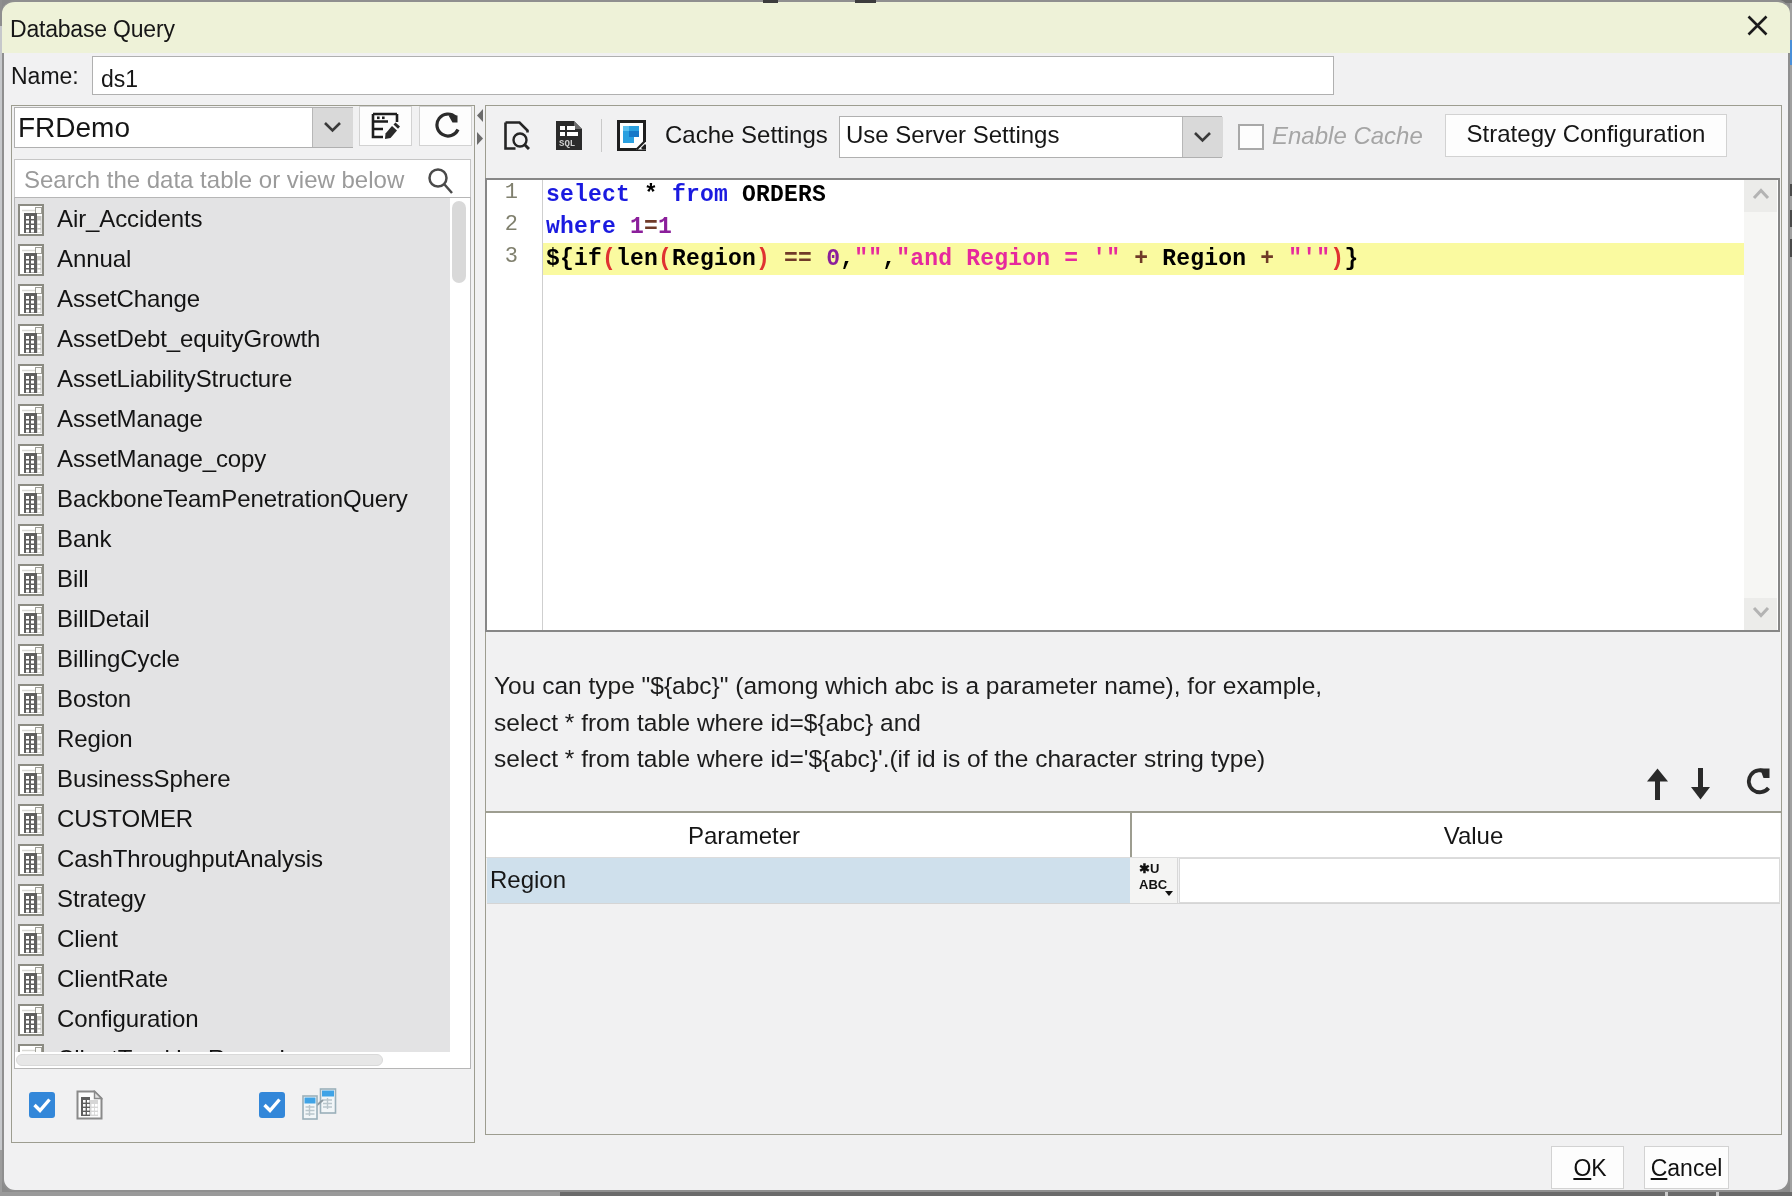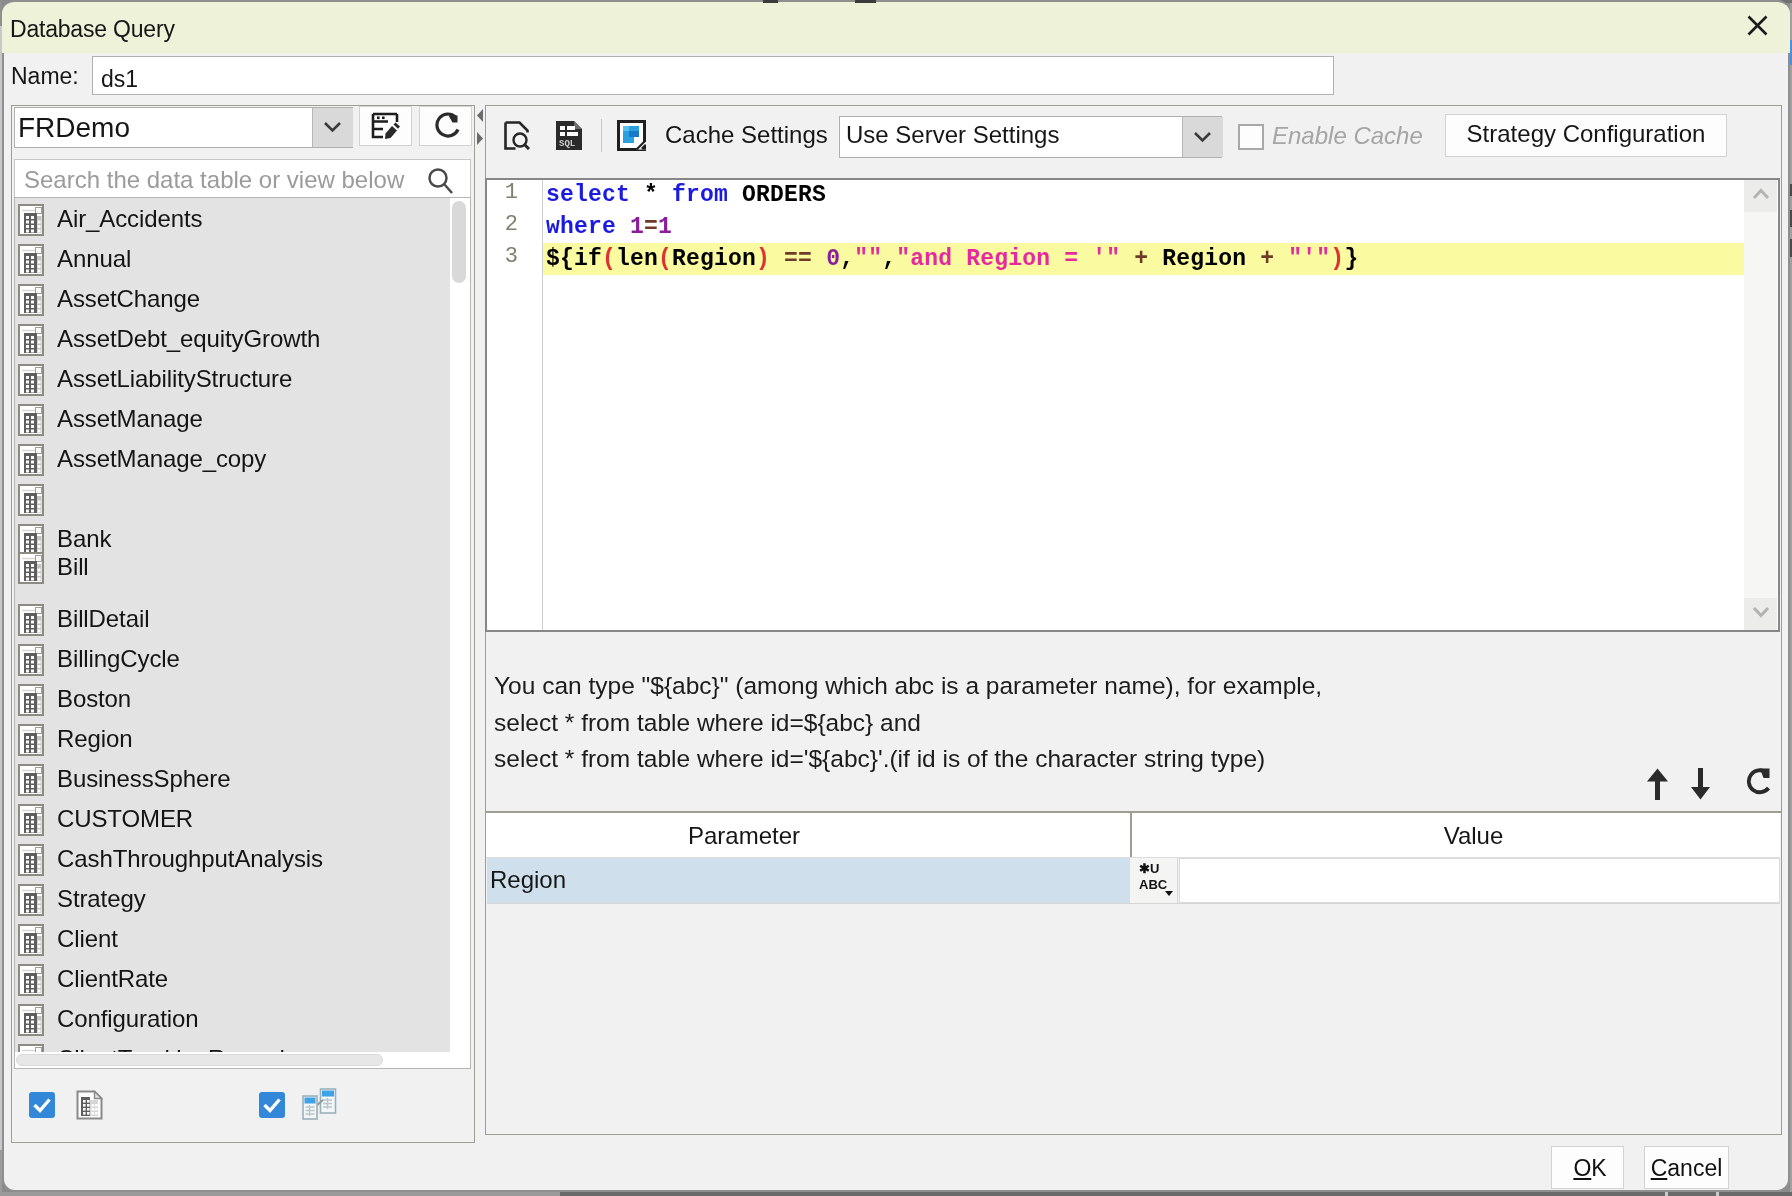--- a/index.html
+++ b/index.html
@@ -277,20 +277,21 @@
           <rect x="13" y="16.5" width="3" height="3"></rect>
           <rect x="19.5" y="16.5" width="3" height="3"></rect>
           <rect x="8" y="21" width="3" height="3"></rect>
           <rect x="13" y="21" width="3" height="3"></rect>
           <rect x="19.5" y="21" width="3" height="3"></rect>
           <rect x="8" y="25.5" width="3" height="3"></rect>
           <rect x="13" y="25.5" width="3" height="3"></rect>
           <rect x="19.5" y="25.5" width="3" height="3"></rect>
         </g>
       </svg>
+      <span>BackboneTeamPenetrationQuery</span>
     </div>
 <div class="row" style="top:320px">
       <svg width="26" height="32">
         <rect x="1" y="1" width="24" height="30" fill="#ffffff" stroke="#8b8b82" stroke-width="2"></rect>
         <path d="M4,6.5 h14" stroke="#d8d8d4" stroke-width="1.5"></path>
         <rect x="17.5" y="3.5" width="6" height="6" fill="#fafaf8" stroke="#a0a098" stroke-width="1"></rect>
         <rect x="6" y="9" width="13" height="20" fill="#5e5e5e"></rect>
         <rect x="19" y="12" width="4.5" height="17" fill="#c4c4c0"></rect>
         <g fill="#ffffff">
           <rect x="8" y="12" width="3" height="3"></rect>
@@ -301,21 +302,21 @@
           <rect x="8" y="21" width="3" height="3"></rect>
           <rect x="13" y="21" width="3" height="3"></rect>
           <rect x="19.5" y="21" width="3" height="3"></rect>
           <rect x="8" y="25.5" width="3" height="3"></rect>
           <rect x="13" y="25.5" width="3" height="3"></rect>
           <rect x="19.5" y="25.5" width="3" height="3"></rect>
         </g>
       </svg>
       <span>Bank</span>
     </div>
-<div class="row" style="top:348px">
+<div class="row" style="top:360px">
       <svg width="26" height="32">
         <rect x="1" y="1" width="24" height="30" fill="#ffffff" stroke="#8b8b82" stroke-width="2"></rect>
         <path d="M4,6.5 h14" stroke="#d8d8d4" stroke-width="1.5"></path>
         <rect x="17.5" y="3.5" width="6" height="6" fill="#fafaf8" stroke="#a0a098" stroke-width="1"></rect>
         <rect x="6" y="9" width="13" height="20" fill="#5e5e5e"></rect>
         <rect x="19" y="12" width="4.5" height="17" fill="#c4c4c0"></rect>
         <g fill="#ffffff">
           <rect x="8" y="12" width="3" height="3"></rect>
           <rect x="13" y="12" width="3" height="3"></rect>
           <rect x="8" y="16.5" width="3" height="3"></rect>

